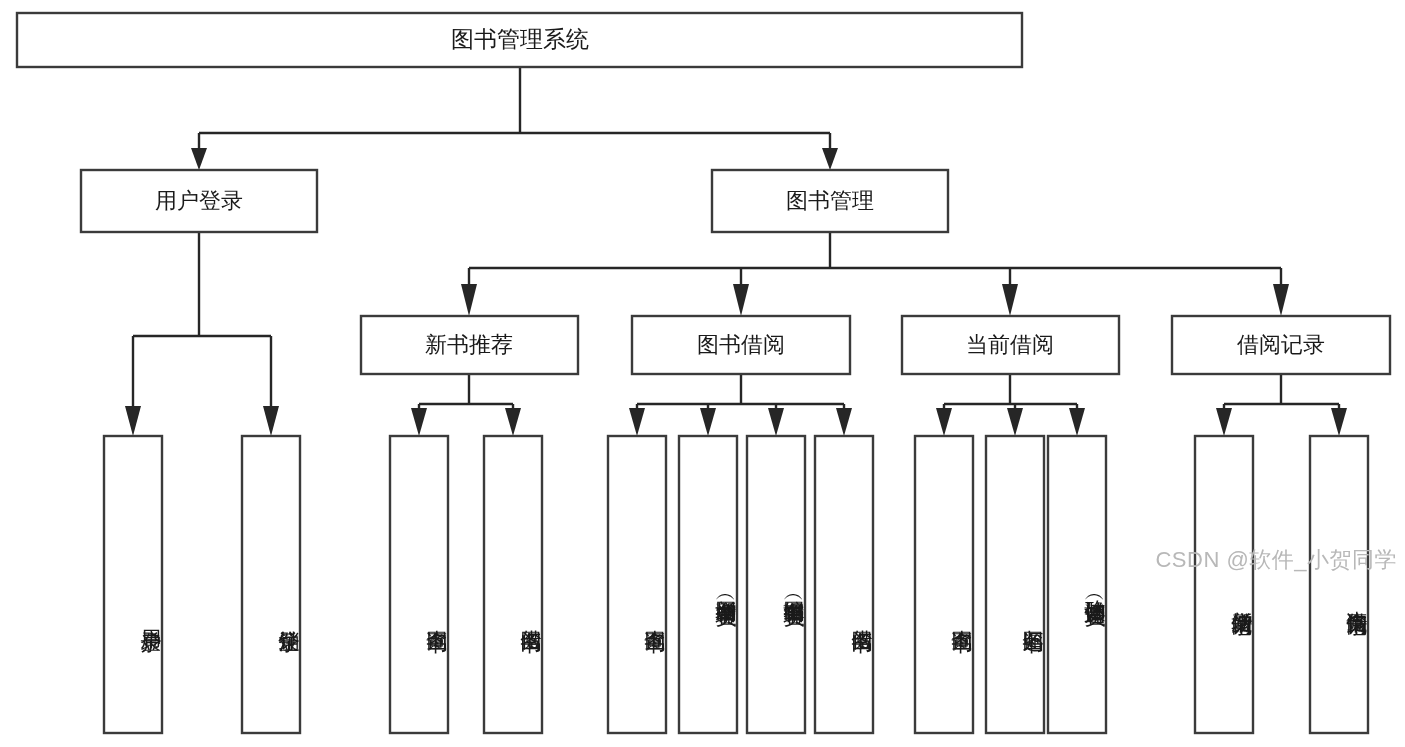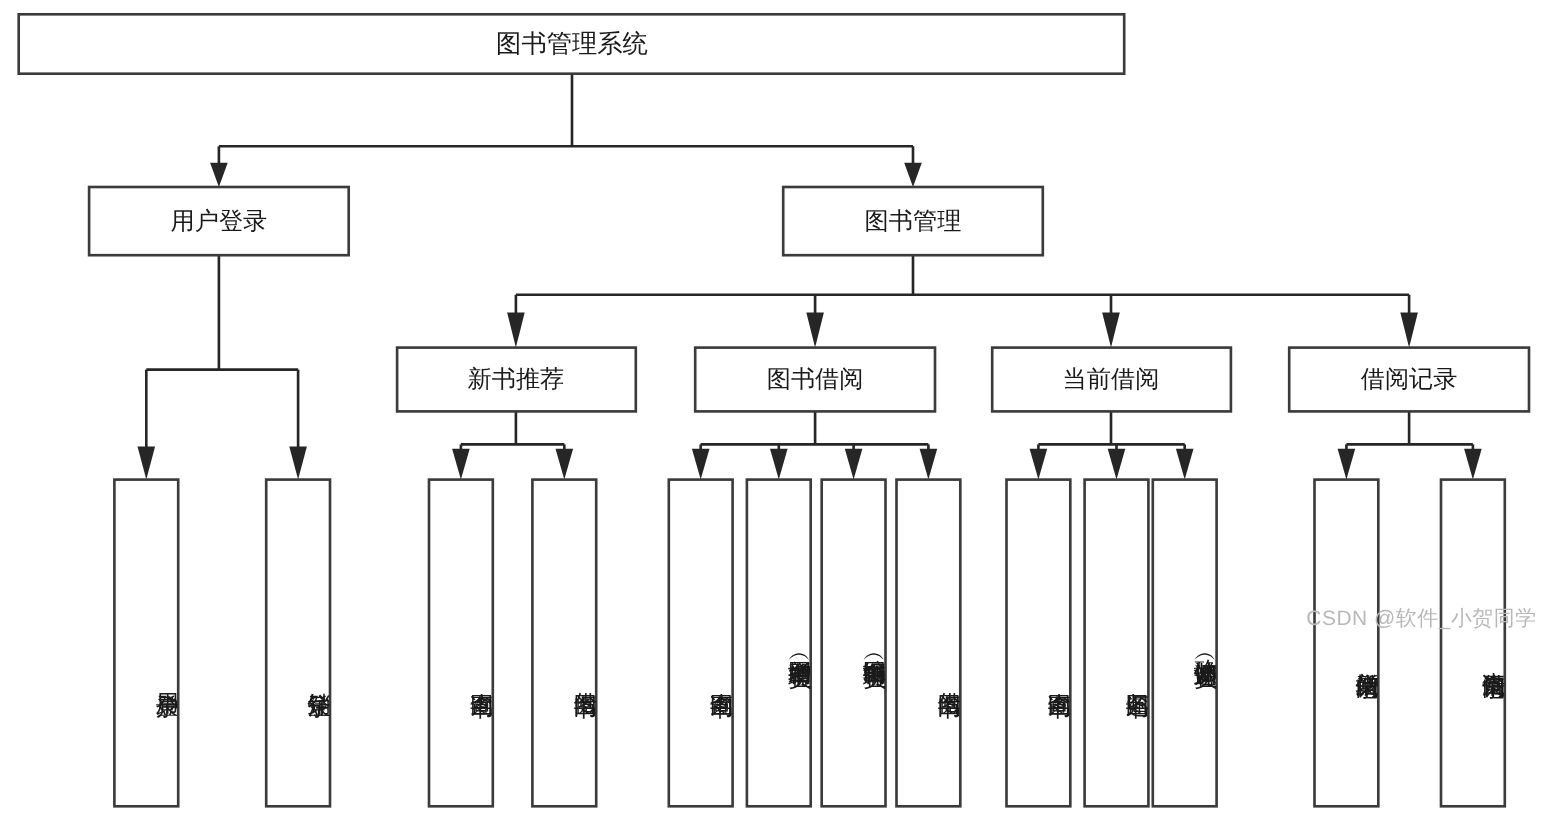--- a/index.html
+++ b/index.html
@@ -64,21 +64,21 @@
     align-items: flex-start;
     justify-content: center;
     white-space: nowrap;
     pointer-events: none;
   }
   .watermark {
     position: absolute;
     right: 8px;
     bottom: 6px;
     font-family: "Liberation Sans", "DejaVu Sans", sans-serif;
-    font-size: 19px;
+    font-size: 22px;
     color: #b8b8b8;
     letter-spacing: 0.5px;
     white-space: nowrap;
   }
 </style>
 </head>
 <body>
 
 <div id="diagram-root">
 

